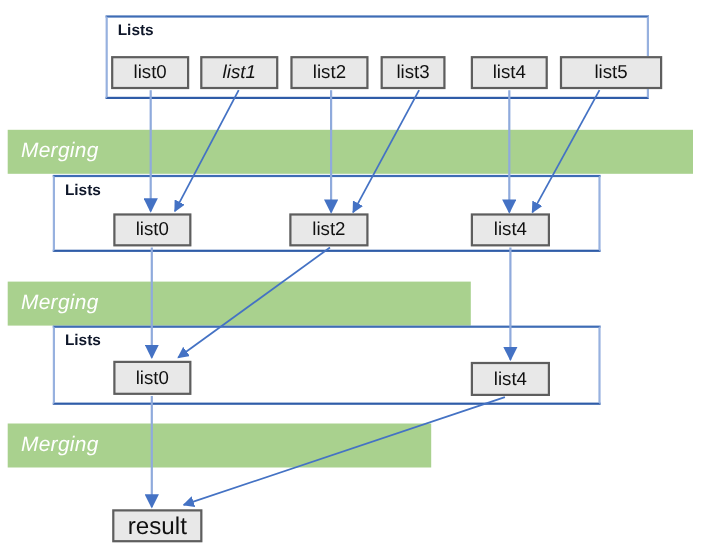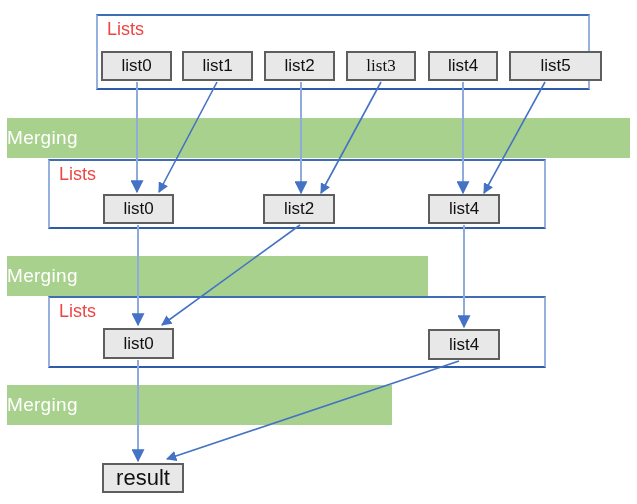--- a/index.html
+++ b/index.html
@@ -7,49 +7,49 @@
     position:relative;width:637px;height:504px;background:#fff;overflow:hidden;
     font-family:"Liberation Sans","DejaVu Sans",sans-serif;color:#1a1a1a;
   }
   .lists-box{
     position:absolute;box-sizing:border-box;background:transparent;
     border:2px solid #4472C4;
     border-top-color:#3E6CB5;border-bottom-color:#2F5CA8;
     border-left-color:#97B1DF;border-right-color:#97B1DF;
   }
   .lists-label{
-    position:absolute;left:9px;top:3px;font-size:18px;color:#ef4444;white-space:nowrap;
+    position:absolute;left:9px;top:3px;font-size:14px;color:#0f172a;white-space:nowrap;font-weight:bold;
   }
   .item{
     position:absolute;box-sizing:border-box;height:30px;
     background:#E8E8E8;border:2px solid #5E5E5E;
     display:flex;align-items:center;justify-content:center;
     font-size:17px;color:#111;
   }
   .band{
     position:absolute;box-sizing:border-box;background:#A9D18E;
     display:flex;align-items:center;
   }
-  .band-label{color:#fff;font-size:19px;letter-spacing:0.3px;}
+  .band-label{color:#fff;font-size:19px;padding-left:12px;letter-spacing:0.3px;font-style:italic;}
   #arrows{position:absolute;left:0;top:0;width:637px;height:504px;pointer-events:none;}
   .edge-v{stroke:#8FAADC;stroke-width:2;fill:none;}
   .edge-d{stroke:#4472C4;stroke-width:1.6;fill:none;}
 </style>
 </head>
 <body>
 
 <div id="stage">
 
   <div class="lists-box" style="left:96px;top:14px;width:494px;height:76px;">
     <span class="lists-label">Lists</span>
   </div>
   <div class="item" style="left:101px;top:51px;width:71px;">list0</div>
-  <div class="item" style="left:182px;top:51px;width:71px;">list1</div>
+  <div class="item" style="left:182px;top:51px;width:71px;font-style:italic;">list1</div>
   <div class="item" style="left:264px;top:51px;width:71px;">list2</div>
-  <div class="item" style="left:346px;top:51px;width:70px;font-family:Liberation Serif, serif;">list3</div>
+  <div class="item" style="left:346px;top:51px;width:59px;">list3</div>
   <div class="item" style="left:428px;top:51px;width:70px;">list4</div>
   <div class="item" style="left:509px;top:51px;width:93px;">list5</div>
 
   <div class="band" style="left:7px;top:118px;width:623px;height:40px;">
     <span class="band-label">Merging</span>
   </div>
 
   <div class="lists-box" style="left:48px;top:159px;width:498px;height:70px;">
     <span class="lists-label">Lists</span>
   </div>

